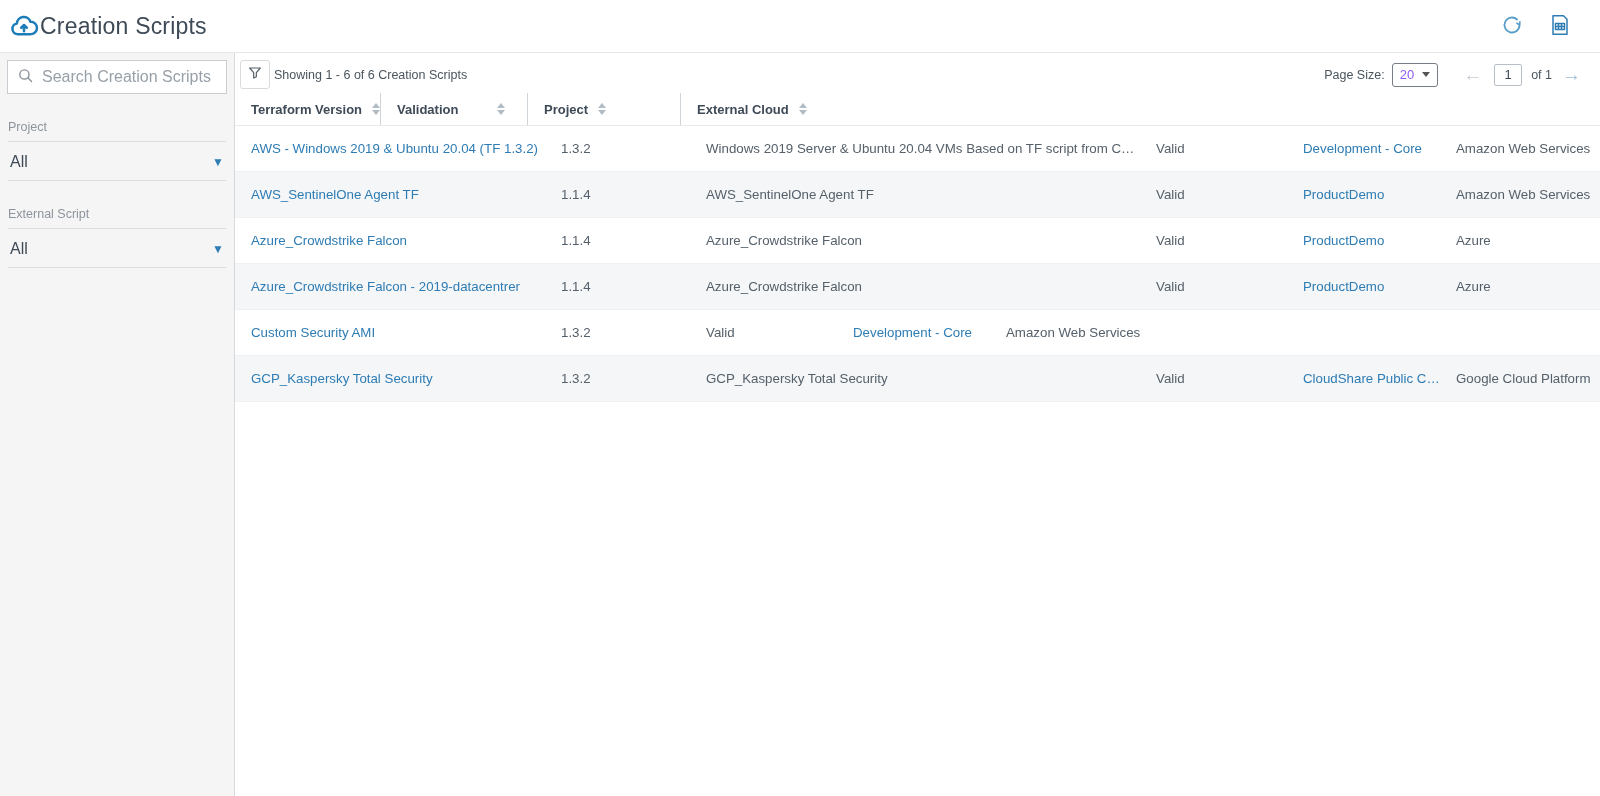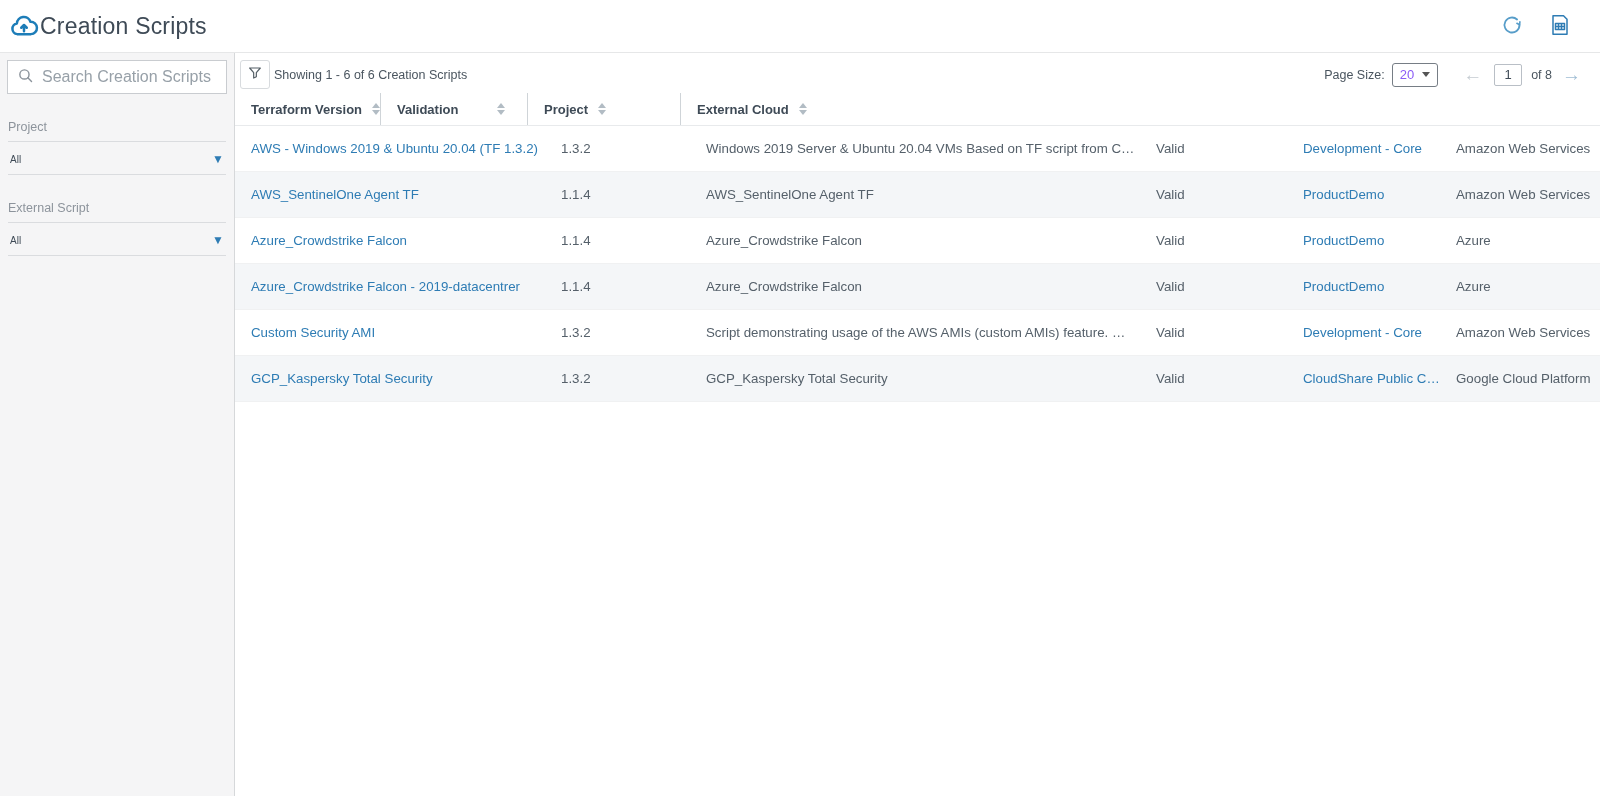--- a/index.html
+++ b/index.html
@@ -25,21 +25,21 @@
 
   
   .search-box{margin:0 7px; background:#fff; border:1px solid #c9ccd0; height:34px;
     display:flex; align-items:center; padding:0 9px; gap:8px;}
   .search-box input{border:none; outline:none; flex:1; font-size:16px; font-family:inherit; color:#0f172a; background:transparent;}
   .search-box input::placeholder{color:#97a0a8;}
   .filter-group{margin:0 8px;}
   .filter-label{margin-top:26px; font-size:12.5px; color:var(--muted); padding-bottom:7px; border-bottom:1px solid #dadcdf;}
   .filter-value{display:flex; align-items:center; justify-content:space-between; padding:11px 2px 9px 2px;
     border-bottom:1px solid #dadcdf; cursor:pointer;}
-  .filter-value .val{font-size:10px; color:var(--dark);}
+  .filter-value .val{font-size:16px; color:var(--dark);}
   .caret{color:var(--link); font-size:12px; line-height:1;}
 
   
   .toolbar{display:flex; align-items:center; height:36px; padding:7px 16px 0 5px;}
   .filter-btn{width:30px; height:29px; border:1px solid #d8dbde; border-radius:3px; background:#fff;
     display:flex; align-items:center; justify-content:center; cursor:pointer;}
   .showing{margin-left:4px; font-size:12.5px; color:#4a555f;}
   .pager{margin-left:auto; display:flex; align-items:center; gap:7px; font-size:12.5px; color:#4a555f;}
   .pagesize-select{display:flex; align-items:center; gap:8px; border:1px solid #767d85; border-radius:3px;
     height:24px; padding:0 7px; cursor:pointer; background:#fff; color:#8b5cf6; font-size:13px;}
@@ -151,21 +151,21 @@
 
       <div class="pager">
         <span>Page Size:</span>
         <div class="pagesize-select">
           <span>20</span>
           <span class="chev"></span>
         </div>
         <span class="gap"></span>
         <button class="arrow left">←</button>
         <input class="page-input" value="1" style="">
-        <span>of 8</span>
+        <span>of 1</span>
         <button class="arrow right">→</button>
       </div>
     </div>
 
     <div class="table">
       <div class="thead">
         <div class="th c2">
           <span>Terraform Version</span>
           <span class="sort">
               <i class="up"></i>
@@ -229,21 +229,20 @@
           <div class="td c2">1.1.4</div>
           <div class="td c3">Azure_Crowdstrike Falcon</div>
           <div class="td c4">Valid</div>
           <div class="td c5"><a>ProductDemo</a></div>
           <div class="td c6">Azure</div>
         </div>
 
         <div class="trow">
           <div class="td c1"><a>Custom Security AMI</a></div>
           <div class="td c2">1.3.2</div>
-          <div class="td c3">Script demonstrating usage of the AWS AMIs (custom AMIs) feature. …</div>
           <div class="td c4">Valid</div>
           <div class="td c5"><a>Development - Core</a></div>
           <div class="td c6">Amazon Web Services</div>
         </div>
 
         <div class="trow">
           <div class="td c1"><a>GCP_Kaspersky Total Security</a></div>
           <div class="td c2">1.3.2</div>
           <div class="td c3">GCP_Kaspersky Total Security</div>
           <div class="td c4">Valid</div>

